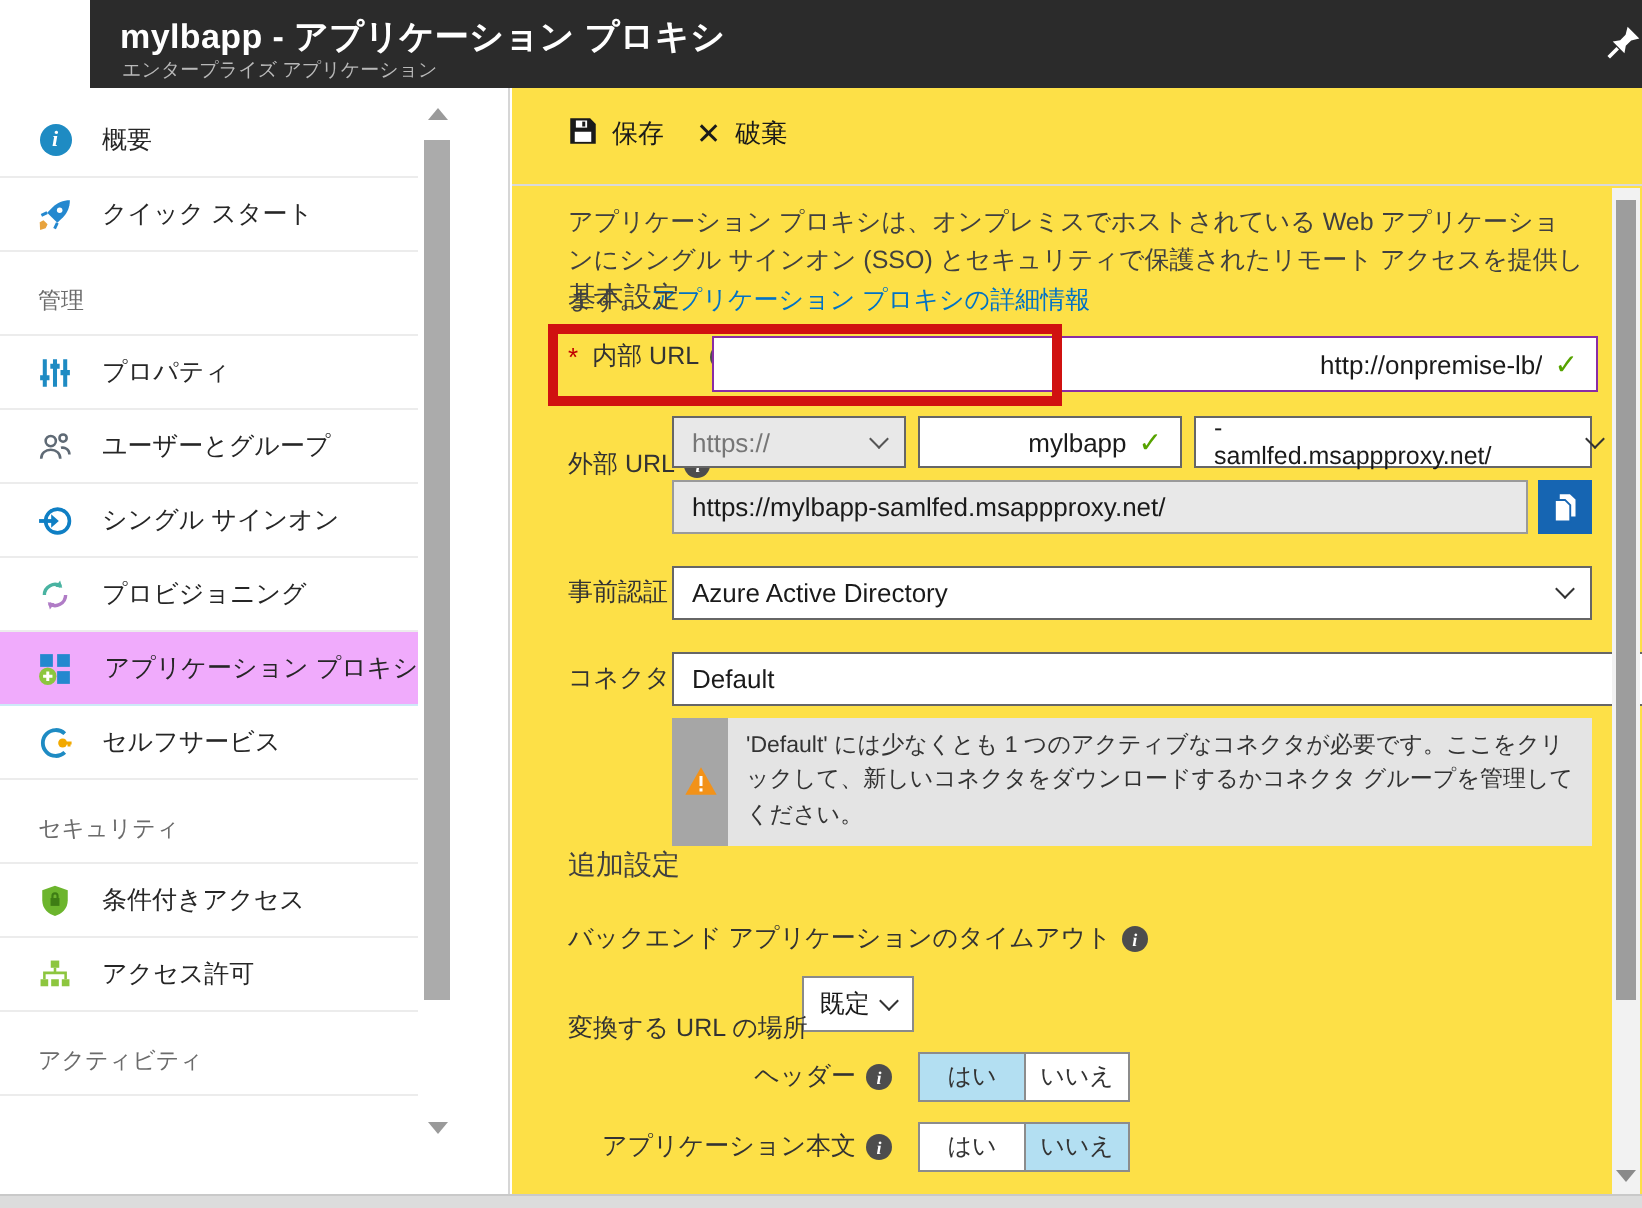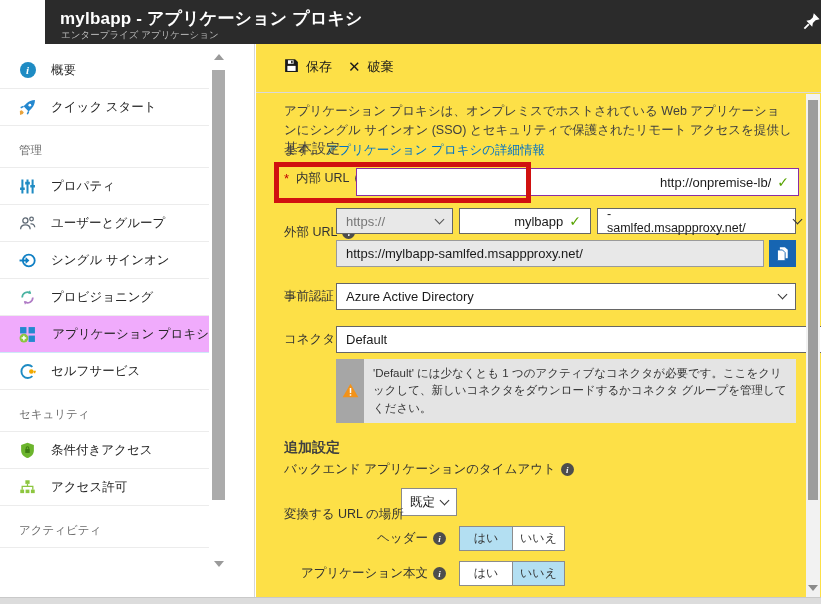--- a/index.html
+++ b/index.html
@@ -311,21 +311,21 @@
       <div class="warn-strip">
         <svg viewBox="0 0 20 18" width="17" height="15">
             <path d="M10 .8 L19.4 17.2 H.6 z" fill="#f29219"></path>
             <rect x="9.1" y="6" width="1.8" height="6" fill="#fff"></rect>
             <rect x="9.1" y="13.4" width="1.8" height="1.9" fill="#fff"></rect>
           </svg>
       </div>
       <div class="warn-body">'Default' には少なくとも 1 つのアクティブなコネクタが必要です。ここをクリックして、新しいコネクタをダウンロードするかコネクタ グループを管理してください。</div>
     </div>
 
-    <div class="h2" style="top:395px;font-weight:bold;">追加設定</div>
+    <div class="h2" style="top:380px;">追加設定</div>
 
     <div class="flowrow" style="top:417px;">
       <span class="flabel" style="position:static;">
         <span>バックエンド アプリケーションのタイムアウト</span>
         <span class="info-dot">i</span>
       </span>
       <span class="mini-sel">
         <span>既定</span>
         <span class="chev"></span>
       </span>

